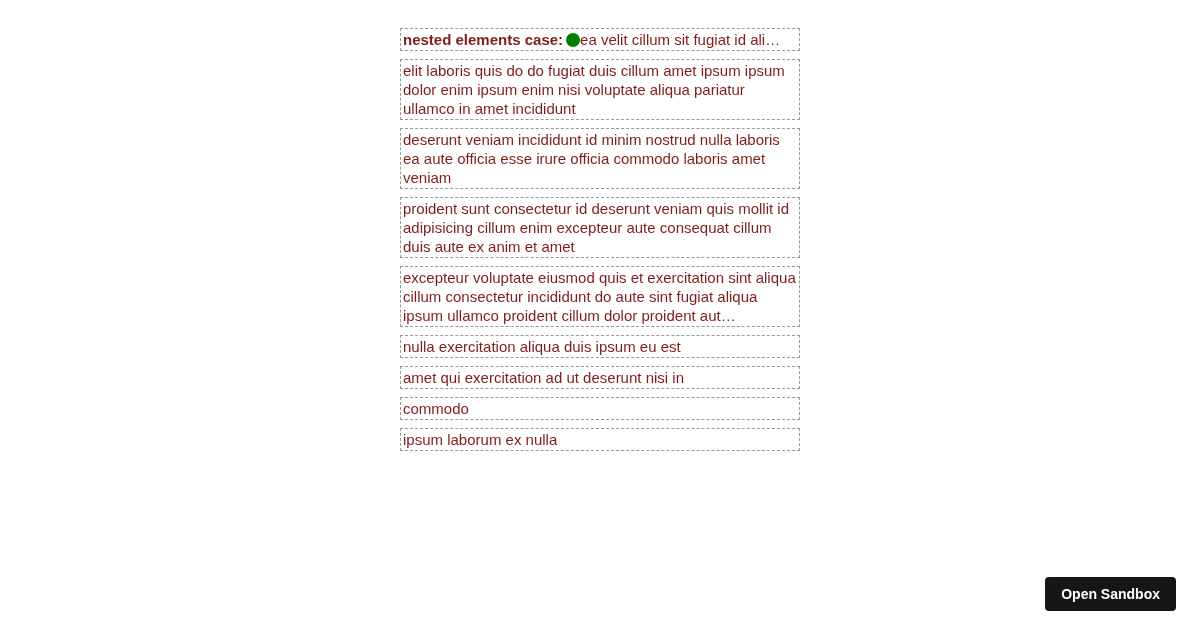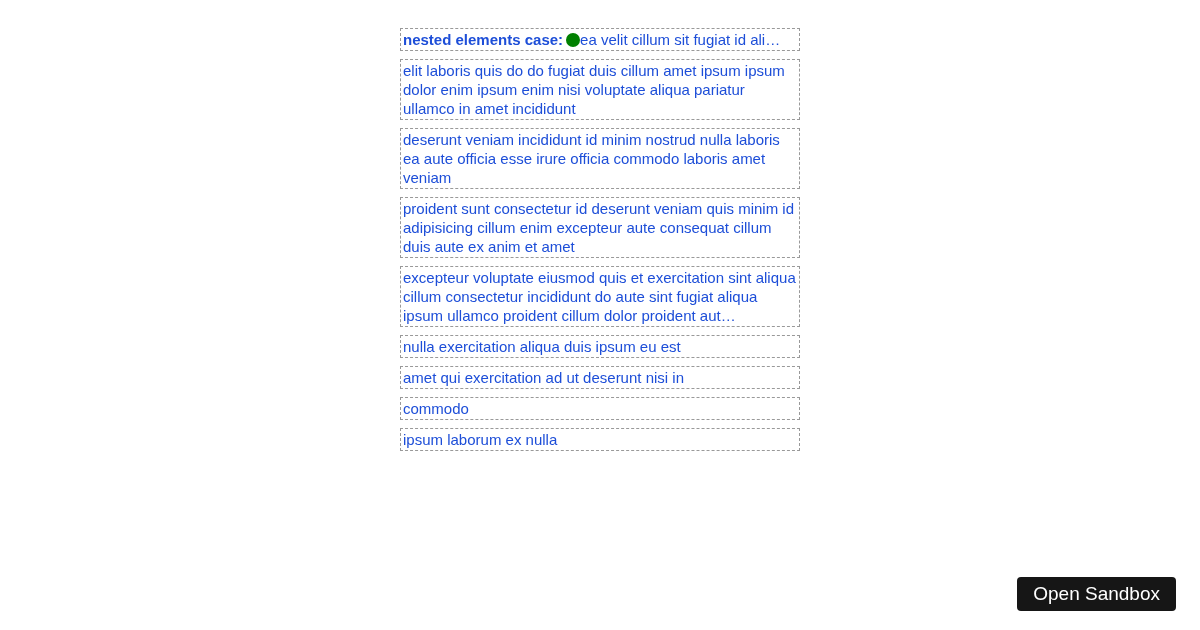--- a/index.html
+++ b/index.html
@@ -18,21 +18,21 @@
     top: 28px;
     width: 400px;
   }
   .box {
     width: 400px;
     border: 1px dashed #999999;
     padding: 1px 2px;
     margin-bottom: 8px;
     font-size: 15px;
     line-height: 19px;
-    color: #1d4ed8;
+    color: #7f1d1d;
     background: #ffffff;
     word-wrap: break-word;
   }
   .box.nowrap {
     white-space: nowrap;
     overflow: hidden;
   }
   .bold-label {
     font-weight: bold;
   }
@@ -45,39 +45,40 @@
     vertical-align: -2px;
     margin-left: 3px;
   }
   .open-sandbox-btn {
     position: fixed;
     right: 24px;
     bottom: 19px;
     background: #161616;
     color: #ffffff;
     font-family: "Liberation Sans", sans-serif;
-    font-size: 19px;
+    font-size: 14px;
     line-height: 14px;
     padding: 10px 16px;
     border: none;
     border-radius: 4px;
     cursor: pointer;
+    font-weight: bold;
   }
 </style>
 </head>
 <body>
 
 <div class="stack">
   <div class="box nowrap">
     <span class="bold-label">nested elements case:</span><span class="green-dot" style="background: rgb(0, 128, 0);"></span><span>ea velit cillum sit fugiat id ali…</span>
   </div>
   <div>
       <div class="box">elit laboris quis do do fugiat duis cillum amet ipsum ipsum dolor enim ipsum enim nisi voluptate aliqua pariatur ullamco in amet incididunt</div>
       <div class="box">deserunt veniam incididunt id minim nostrud nulla laboris ea aute officia esse irure officia commodo laboris amet veniam</div>
-      <div class="box">proident sunt consectetur id deserunt veniam quis minim id adipisicing cillum enim excepteur aute consequat cillum duis aute ex anim et amet</div>
+      <div class="box">proident sunt consectetur id deserunt veniam quis mollit id adipisicing cillum enim excepteur aute consequat cillum duis aute ex anim et amet</div>
       <div class="box">excepteur voluptate eiusmod quis et exercitation sint aliqua cillum consectetur incididunt do aute sint fugiat aliqua ipsum ullamco proident cillum dolor proident aut…</div>
       <div class="box">nulla exercitation aliqua duis ipsum eu est</div>
       <div class="box">amet qui exercitation ad ut deserunt nisi in</div>
       <div class="box">commodo</div>
       <div class="box">ipsum laborum ex nulla</div>
     </div>
 </div>
 
 <button class="open-sandbox-btn" style="background: rgb(22, 22, 22); color: rgb(255, 255, 255);">Open Sandbox</button>
 

